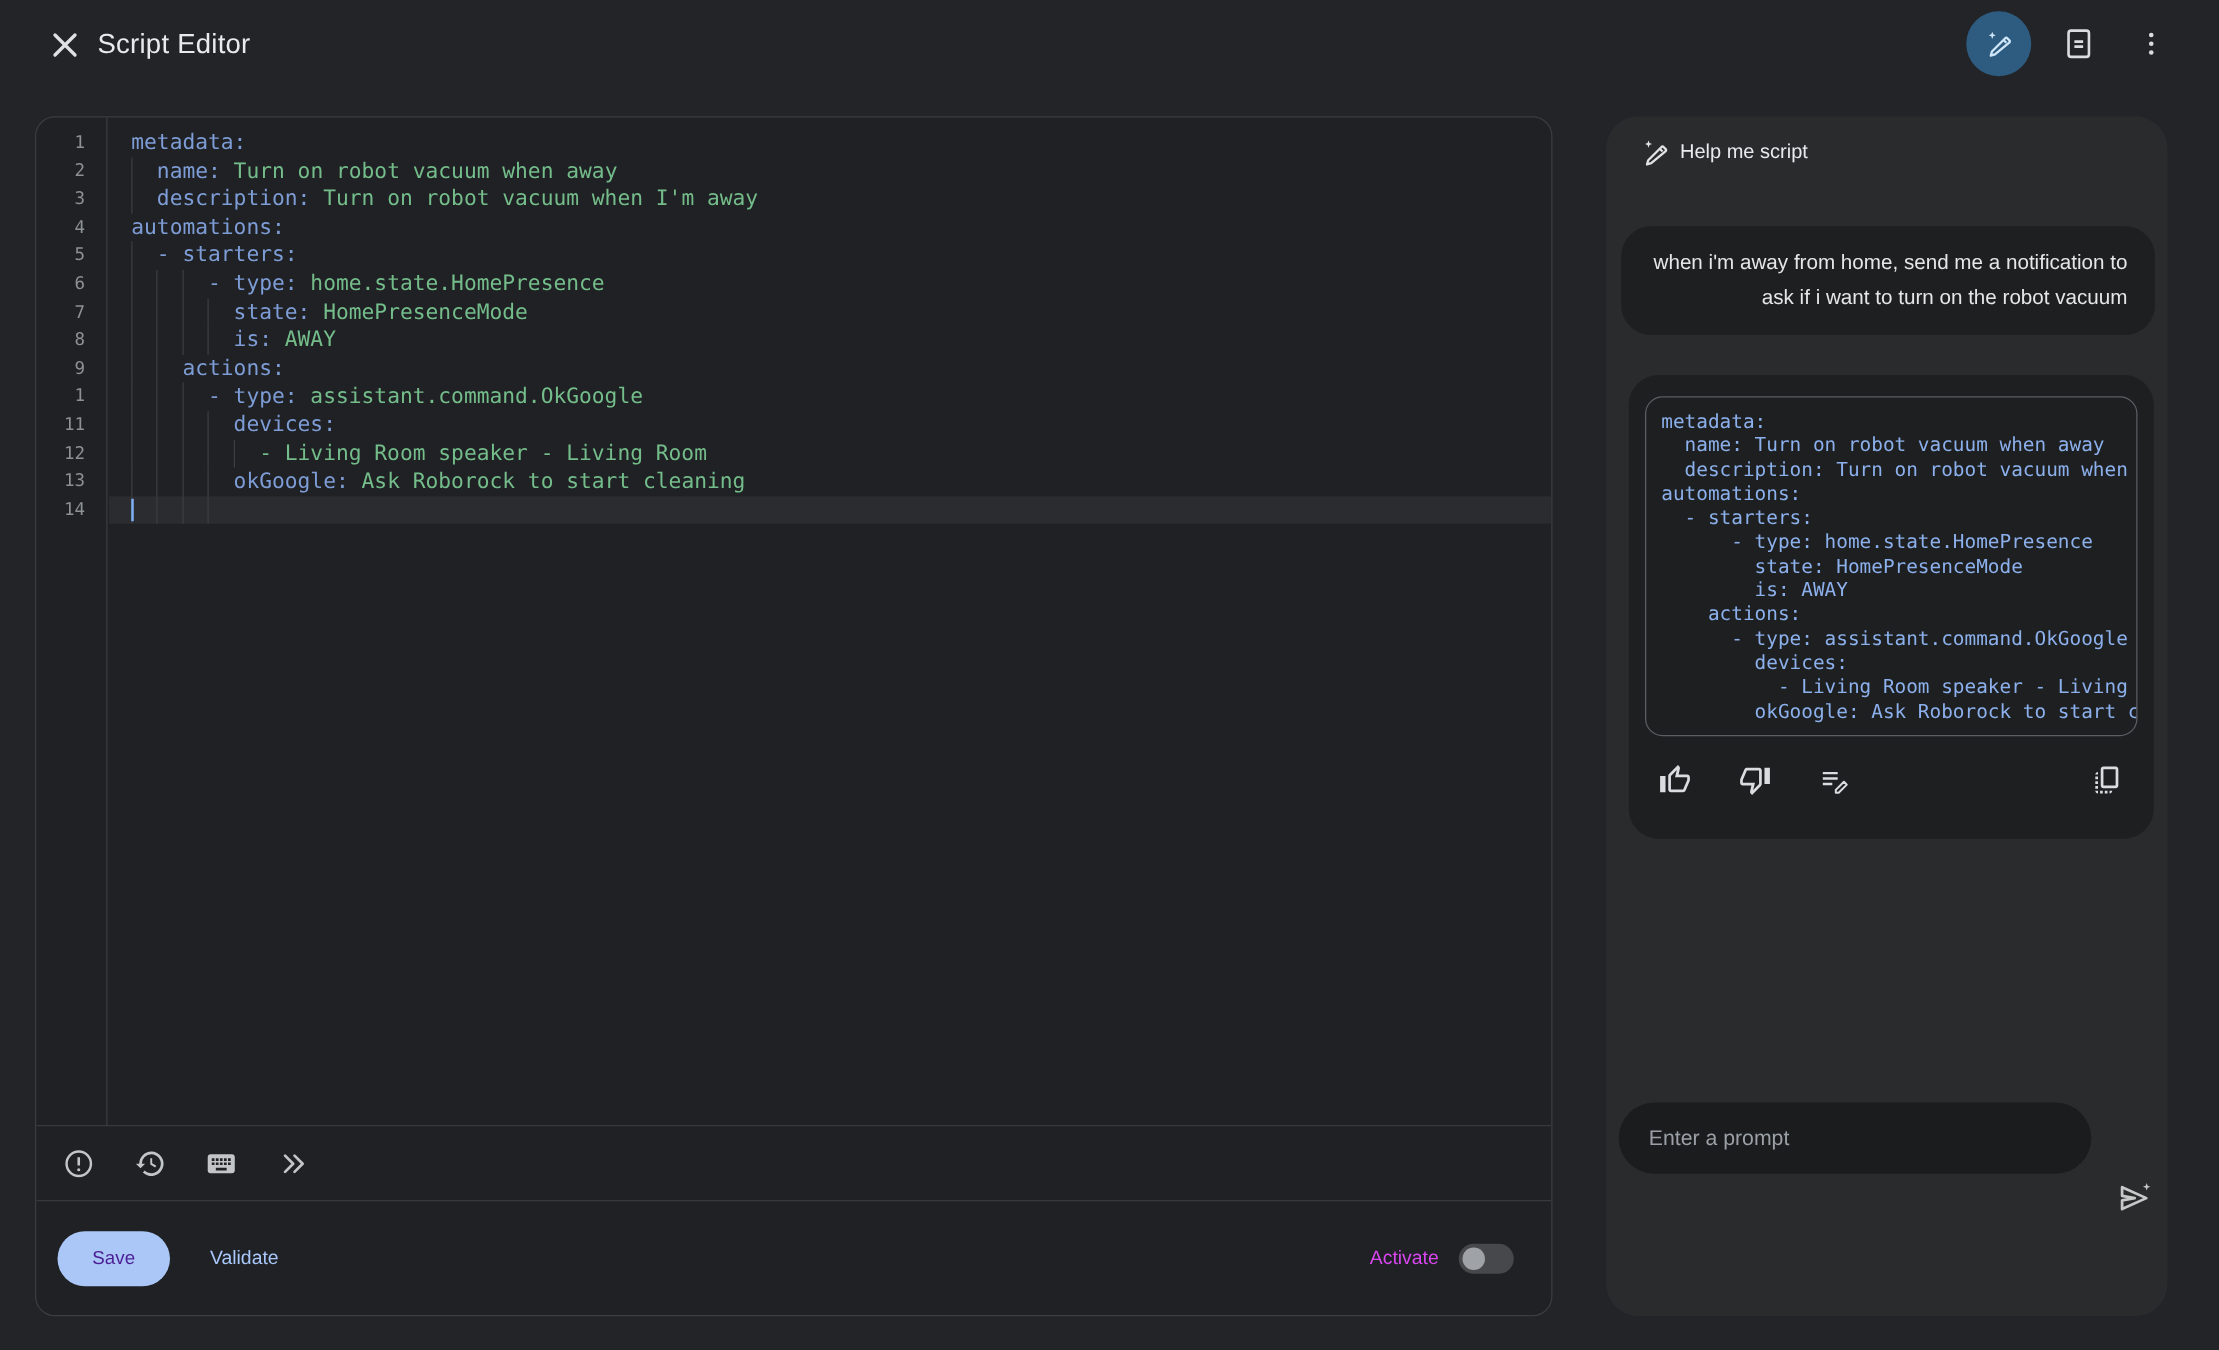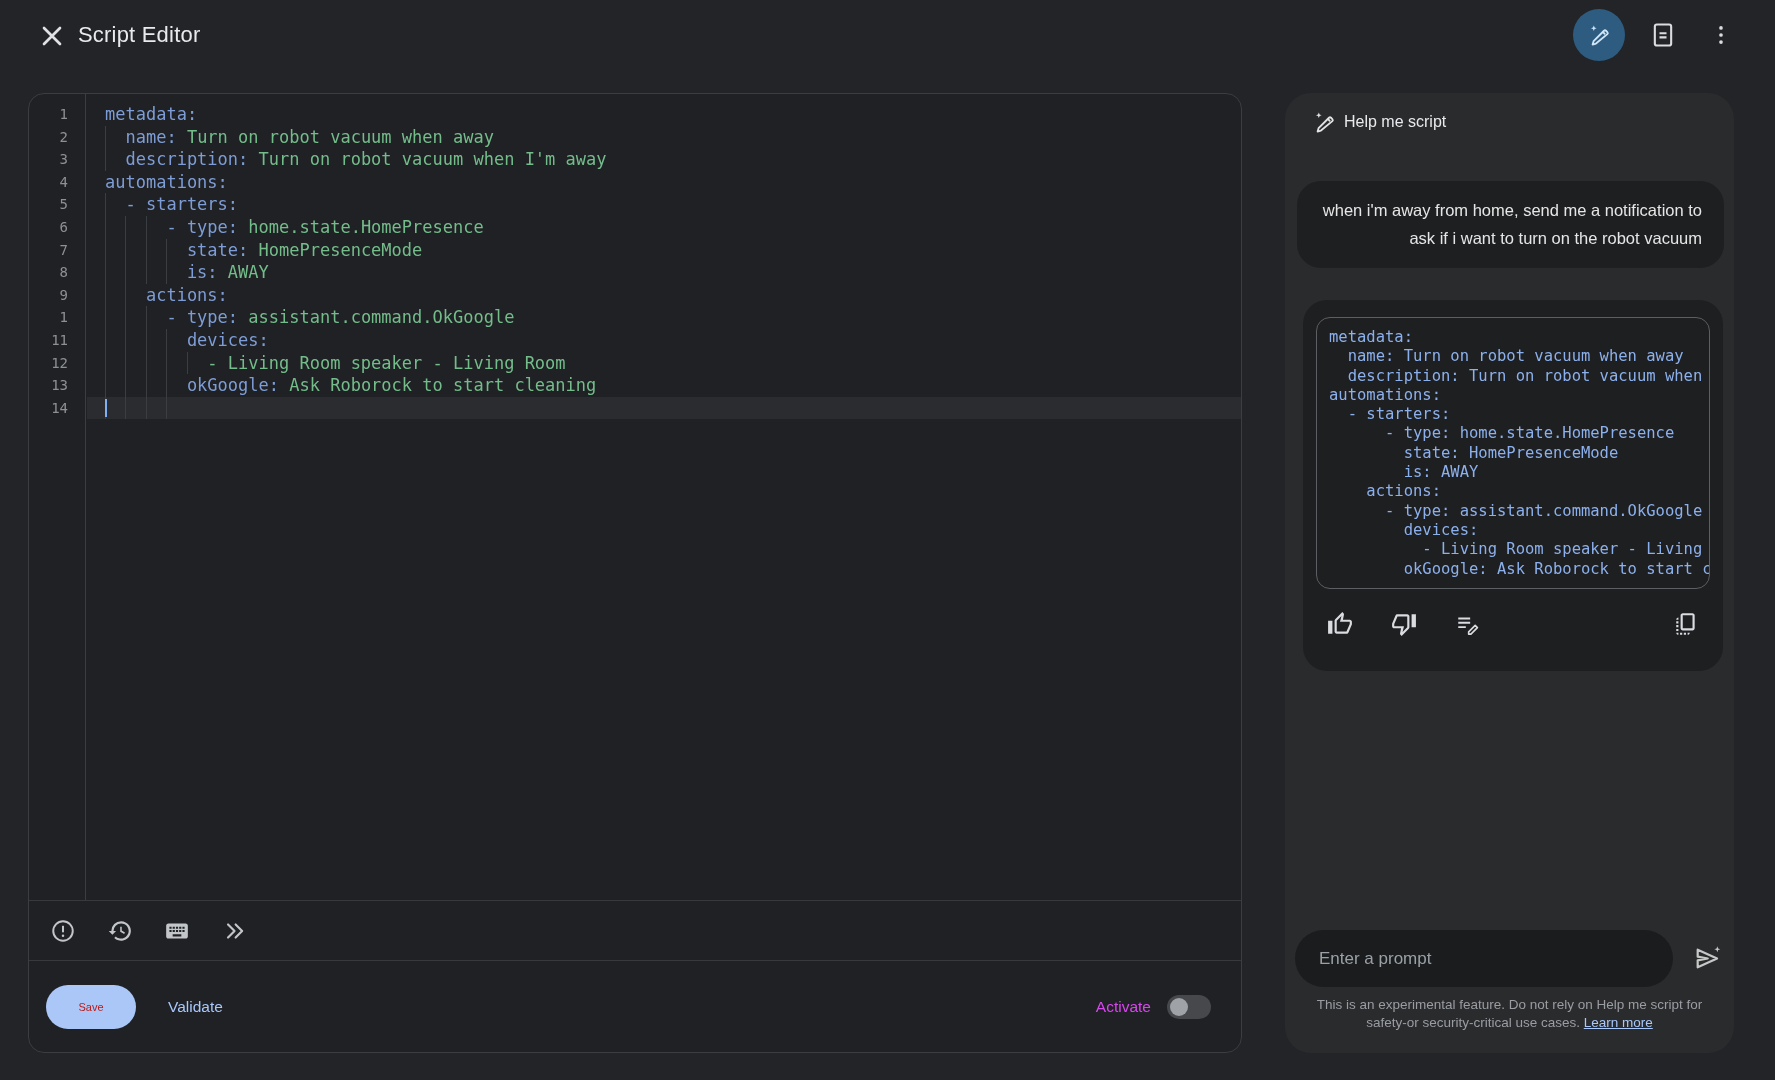--- a/index.html
+++ b/index.html
@@ -49,21 +49,21 @@
     position:absolute; left:0; right:0; top:807px; height:59px;
     display:flex; align-items:center; padding-left:21px; gap:31px; color:#c3c6c9;
   }
   .tb-icon { width:26px; height:26px; cursor:pointer; }
   .ed-actionbar {
     position:absolute; left:0; right:0; top:867px; bottom:0;
     display:flex; align-items:center; padding:0 30px 0 17px;
   }
   .save-btn {
     min-width:90px; height:44px; border:none; border-radius:22px; background:#aac7f7;
-    color:#b91c1c; font-family:"Liberation Sans", sans-serif; font-size:11px; font-weight:500; cursor:pointer; padding:0 24px;
+    color:#4c1d95; font-family:"Liberation Sans", sans-serif; font-size:15px; font-weight:500; cursor:pointer; padding:0 24px;
   }
   .validate-link { margin-left:32px; color:#a8c7fa; font-size:15.5px; font-weight:500; cursor:pointer; }
   .activate-wrap { margin-left:auto; display:flex; align-items:center; gap:16px; }
   .activate-label { color:#d946ef; font-size:15.5px; }
   .toggle { width:44px; height:24px; border-radius:12px; background:#46484c; position:relative; cursor:pointer; }
   .toggle .knob { position:absolute; left:3px; top:3px; width:18px; height:18px; border-radius:50%; background:#9fa3a8; }
 
   
   .assist-panel {
     position:absolute; left:1285px; top:93px; width:449px; height:960px;
@@ -92,21 +92,21 @@
     color:#8cb0ec; white-space:pre;
   }
   .feedback-row {
     position:absolute; left:24px; right:24px; top:304px; height:40px;
     display:flex; align-items:center; gap:38px; color:#dadce0;
   }
   .fb-icon { width:26px; height:26px; cursor:pointer; }
   .fb-icon.copy { margin-left:auto; }
 
   .prompt-input {
-    position:absolute; left:10px; top:837px; width:378px; height:57px;
+    position:absolute; left:10px; top:789px; width:378px; height:57px;
     background:#1b1c1e; border:none; border-radius:29px; padding:0 24px;
     font-family:"Liberation Sans", sans-serif; font-size:17px; color:#e8eaed; outline:none;
   }
   .prompt-input::placeholder { color:#9aa0a6; }
   .send-btn { position:absolute; right:11px; top:850px; width:31px; height:31px; color:#c6c9c7; cursor:pointer; }
 
   .disclaimer {
     position:absolute; left:14px; right:14px; top:903px; text-align:center;
     font-size:13.5px; line-height:17.5px; color:#999da2;
   }
@@ -281,16 +281,13 @@
     </div>
   </div>
 
   <input class="prompt-input" type="text" placeholder="Enter a prompt" style="">
   <div class="send-btn">
     <svg viewBox="0 0 24 24">
       <path d="M4.4 18.8v-5.4l7.8-1.4-7.8-1.4V5.2L19.4 12z" fill="none" stroke="currentColor" stroke-width="1.7" stroke-linejoin="round"></path>
       <path d="M19.6 2.6l.6 1.7 1.7.6-1.7.6-.6 1.7-.6-1.7-1.7-.6 1.7-.6z" fill="currentColor"></path>
     </svg>
   </div>
-  <div class="disclaimer">
-    <span>This is an experimental feature. Do not rely on Help me script for safety-or security-critical use cases. </span><a>Learn more</a>
-  </div>
 </div>
 
 </body></html>

